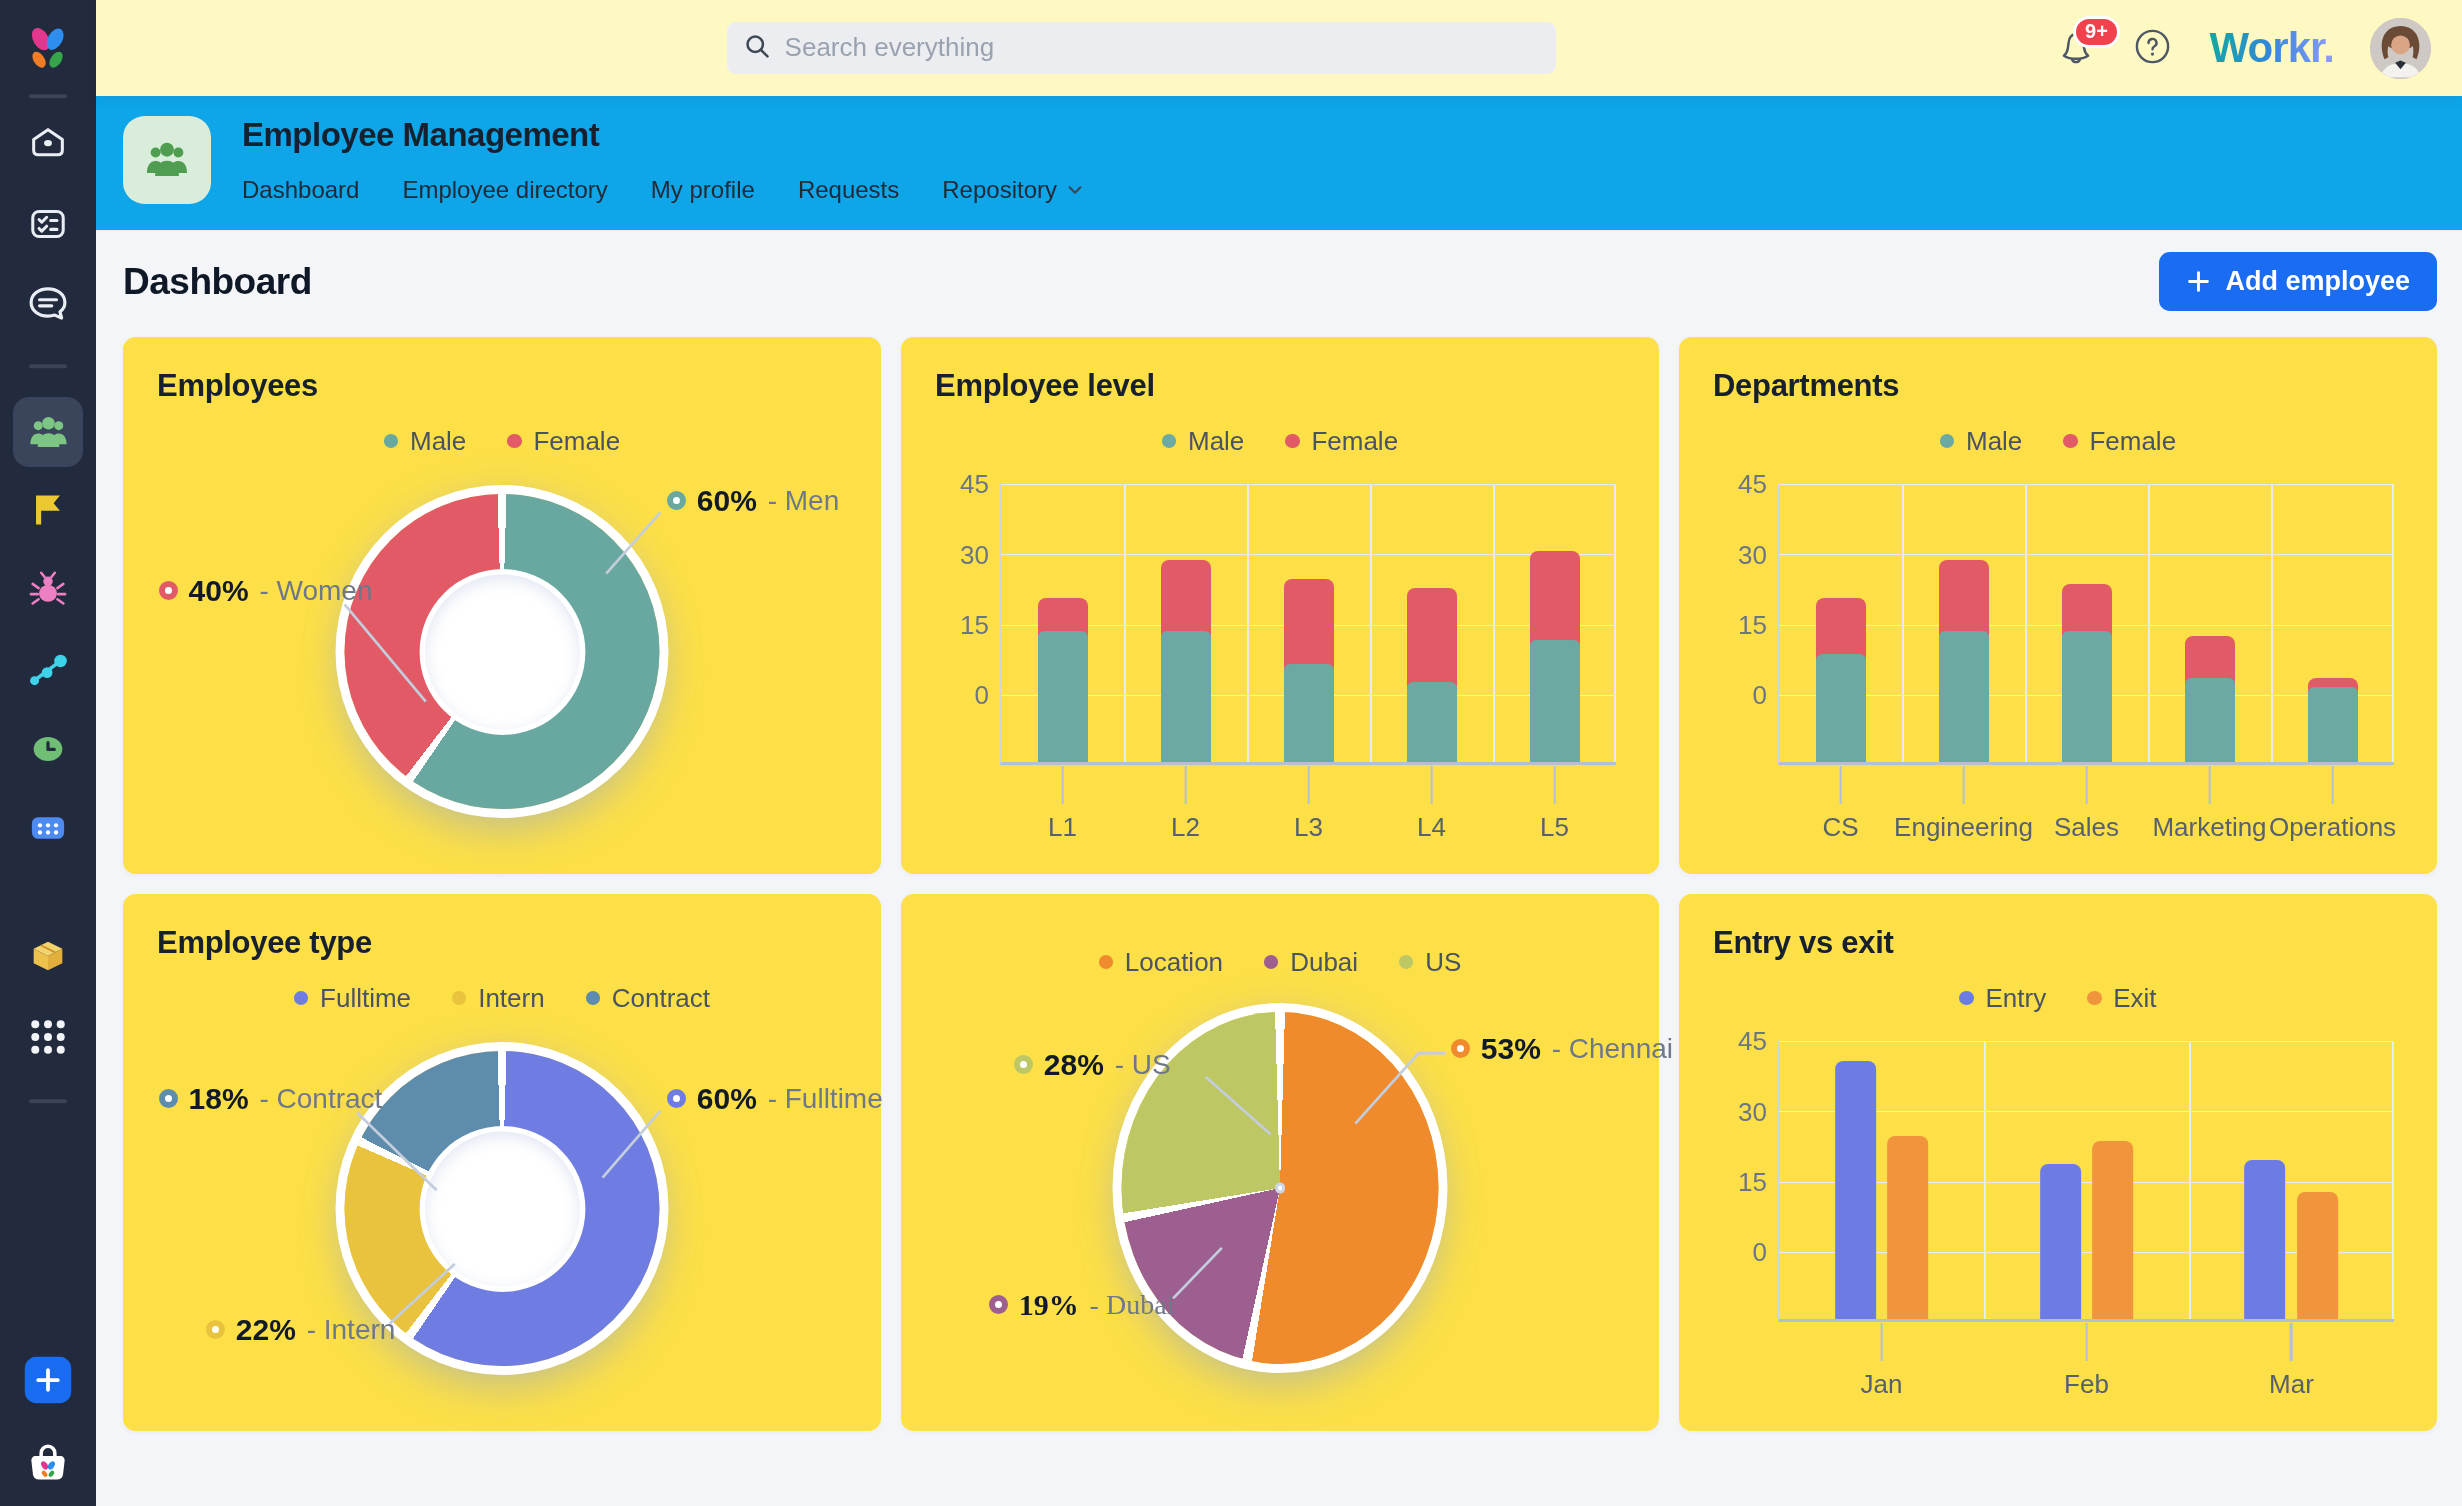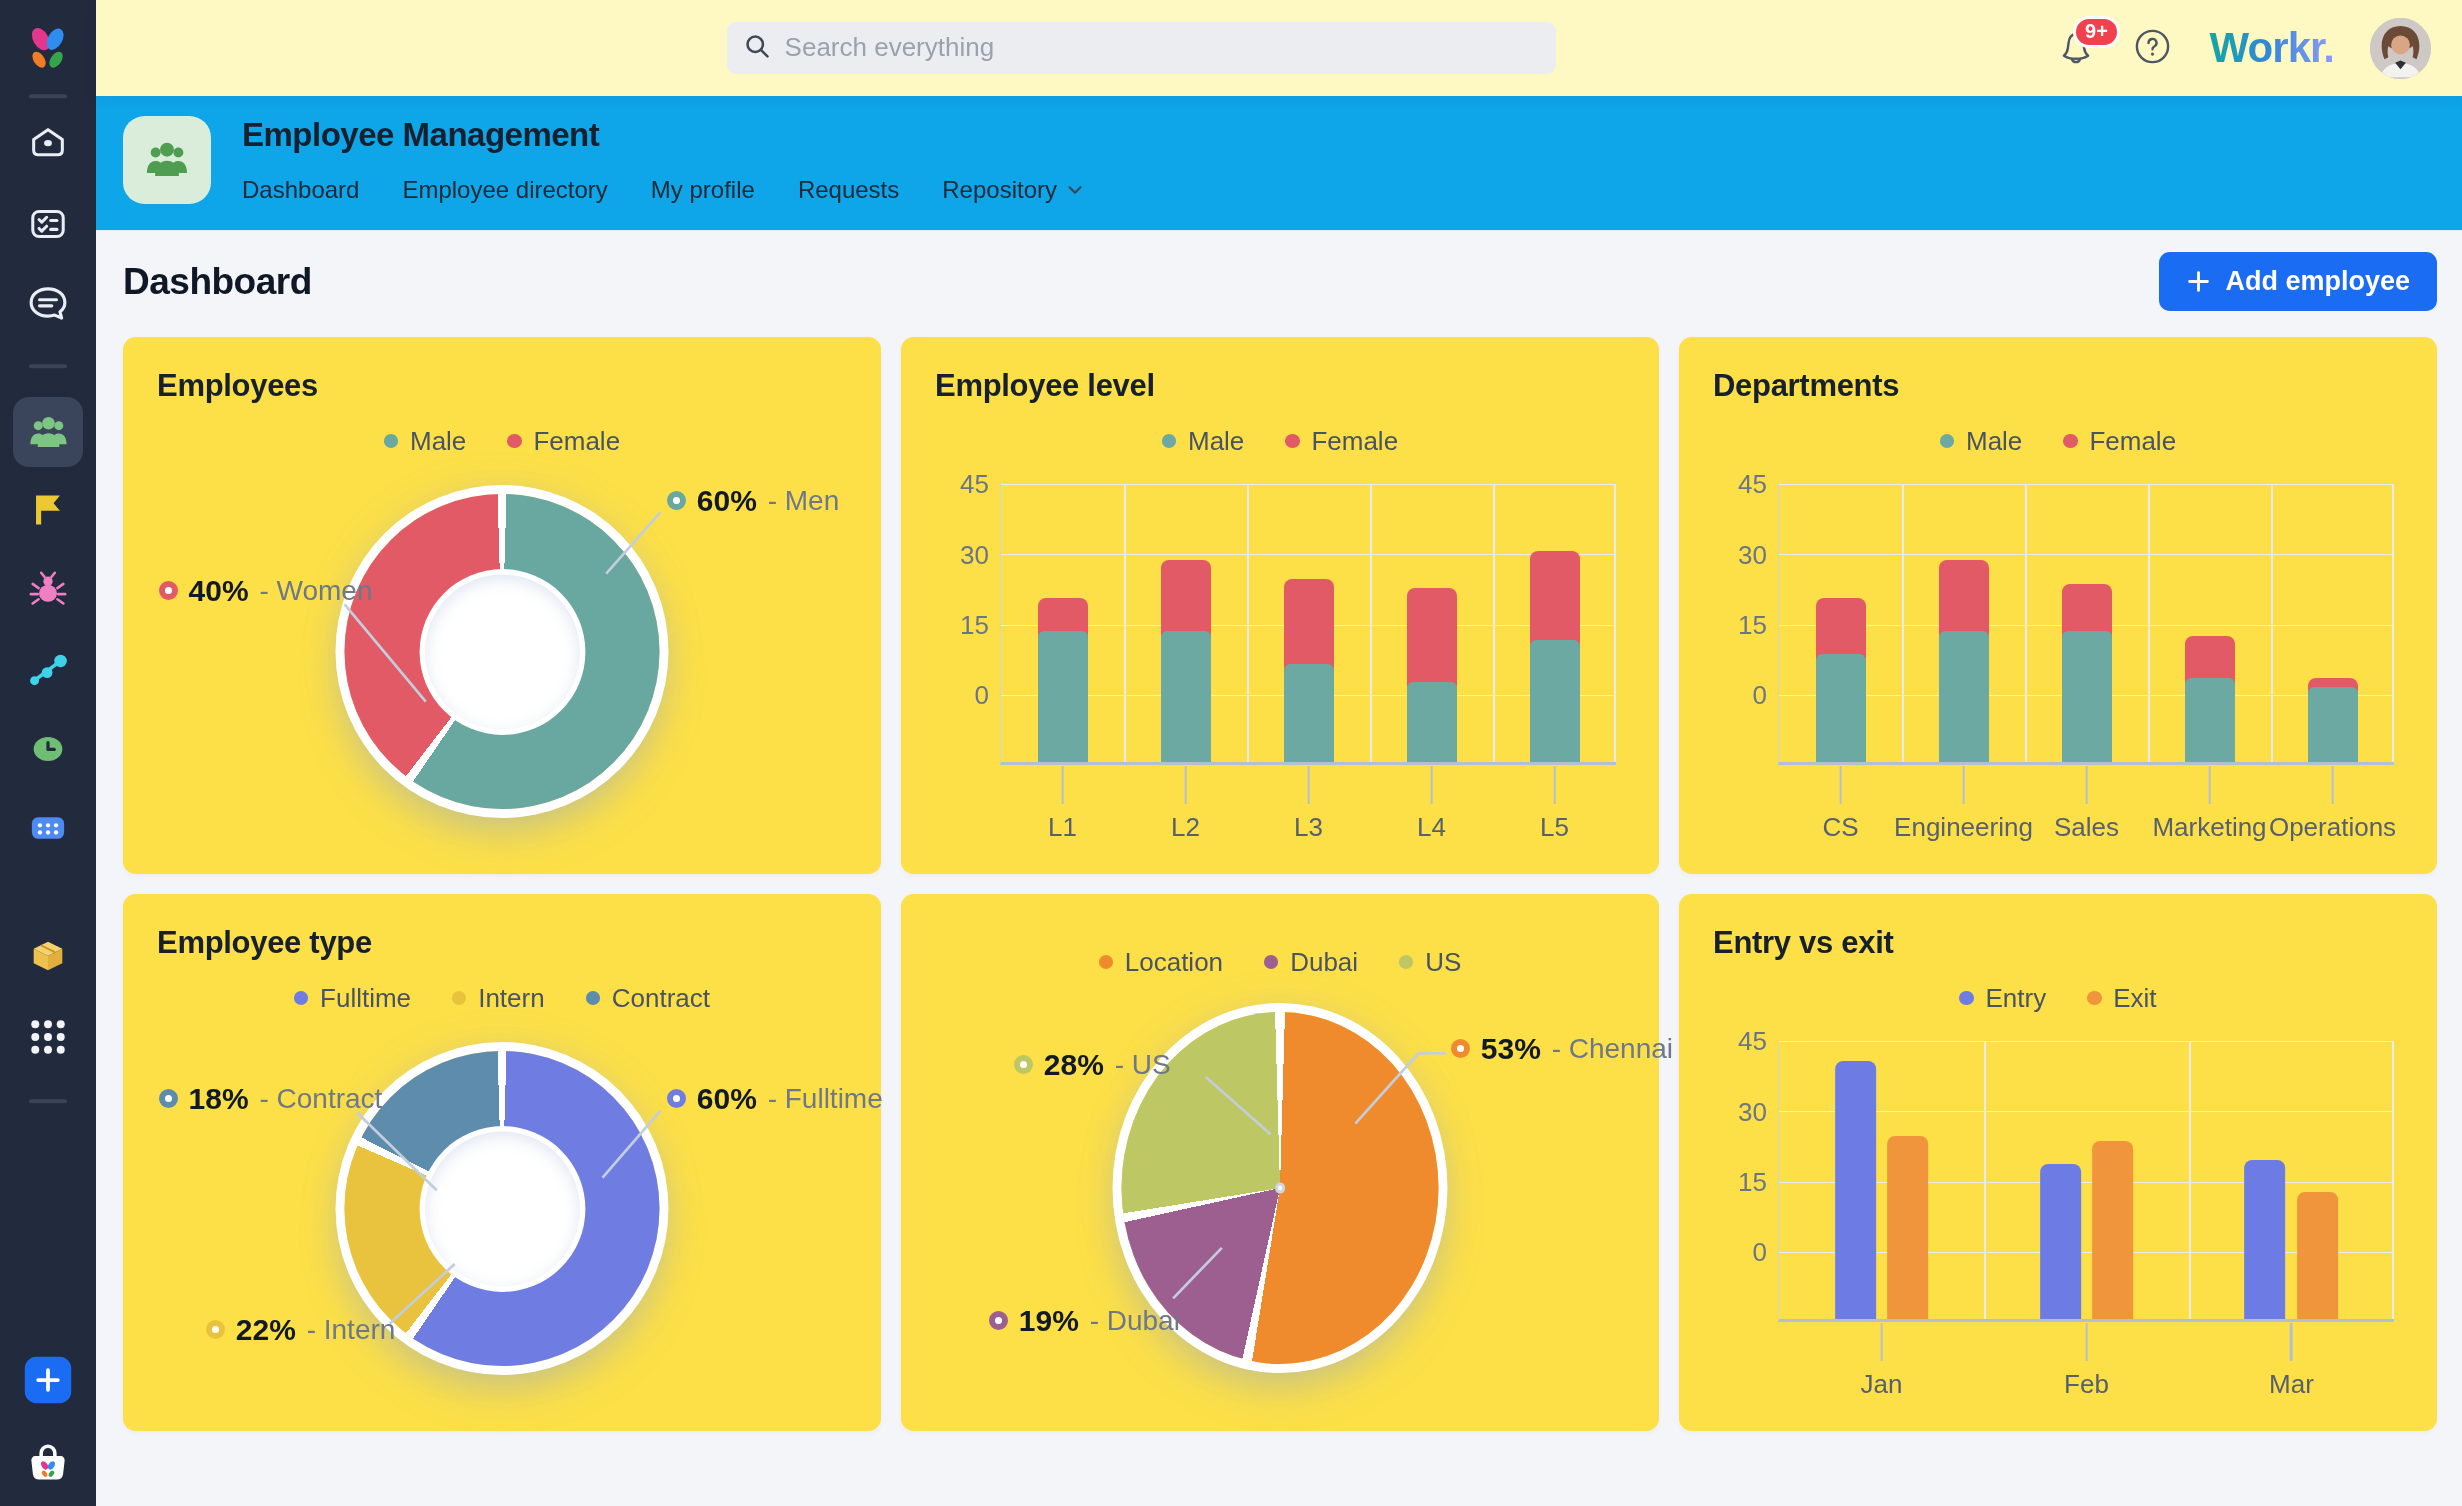--- a/index.html
+++ b/index.html
@@ -538,21 +538,21 @@
             <div class="co" style="left: 79px; top: 56px;">
               <span class="ring" style="border-color: rgb(189, 199, 99);"></span>
               <span class="val">28%</span>
               <span class="lbl">- US</span>
             </div>
             <div class="co" style="left: 516px; top: 40px;">
               <span class="ring" style="border-color: rgb(239, 139, 45);"></span>
               <span class="val">53%</span>
               <span class="lbl">- Chennai</span>
             </div>
-            <div class="co" style="left: 54px; top: 312px;">
+            <div class="co" style="left: 54px; top: 296px; font-family: Liberation Serif, serif;">
               <span class="ring" style="border-color: rgb(157, 95, 144);"></span>
               <span class="val">19%</span>
               <span class="lbl">- Dubai</span>
             </div>
           </div>
       </article>
       <article class="card">
         <h3>Entry vs exit</h3>
         <div class="legend">
             <span class="legend-item">

